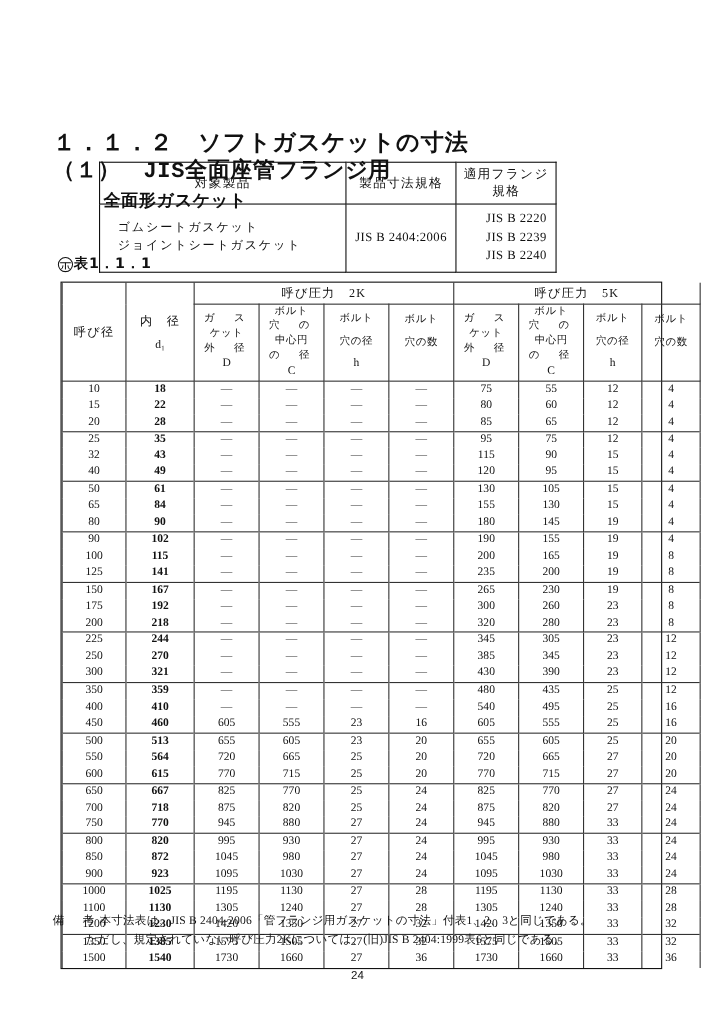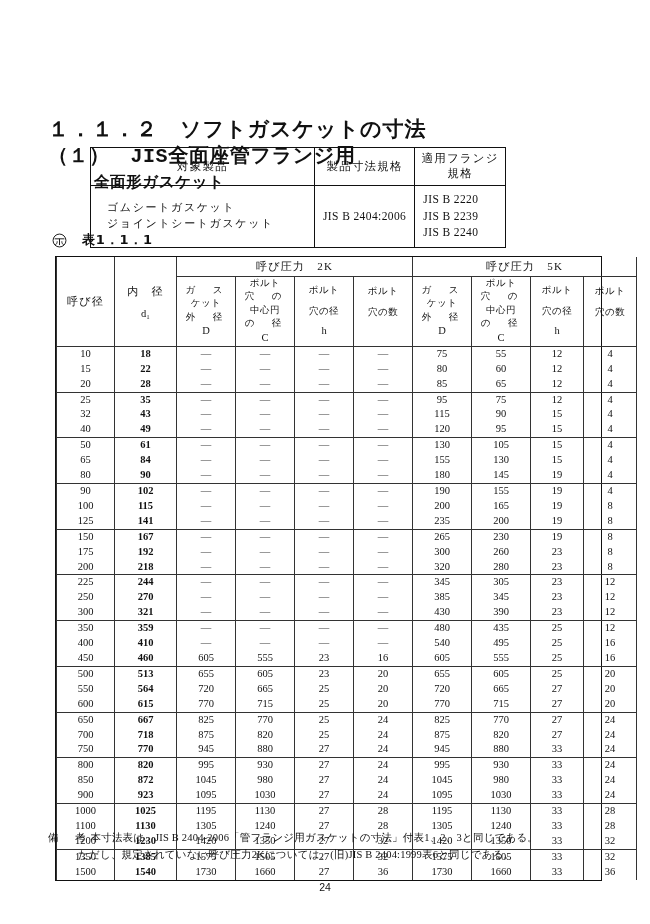--- a/index.html
+++ b/index.html
@@ -89,37 +89,37 @@
     font-size: 11px;
     padding-left: 16px !important;
   }
   .spec-dim {
     text-align: left;
     letter-spacing: 0.4px;
     font-size: 11.5px;
     white-space: nowrap;
   }
   .spec-flange {
-    text-align: left;
+    text-align: right;
     font-size: 11.5px;
     letter-spacing: 0.4px;
     line-height: 1.5;
   }
   .spec-col-a { width: 244px; }
   .spec-col-b { width: 96px; }
   .spec-col-c { width: 96px; }
 
   
   .caption-row {
     position: absolute;
     left: 52px;
     top: 231px;
     display: flex;
     align-items: center;
-    gap: 15px;
+    gap: 0;
   }
   .mark-icon {
     width: 15px;
     height: 15px;
     display: block;
   }
   .caption-text {
     font-family: "DejaVu Sans", "Liberation Sans", sans-serif;
     font-weight: bold;
     font-size: 13px;

